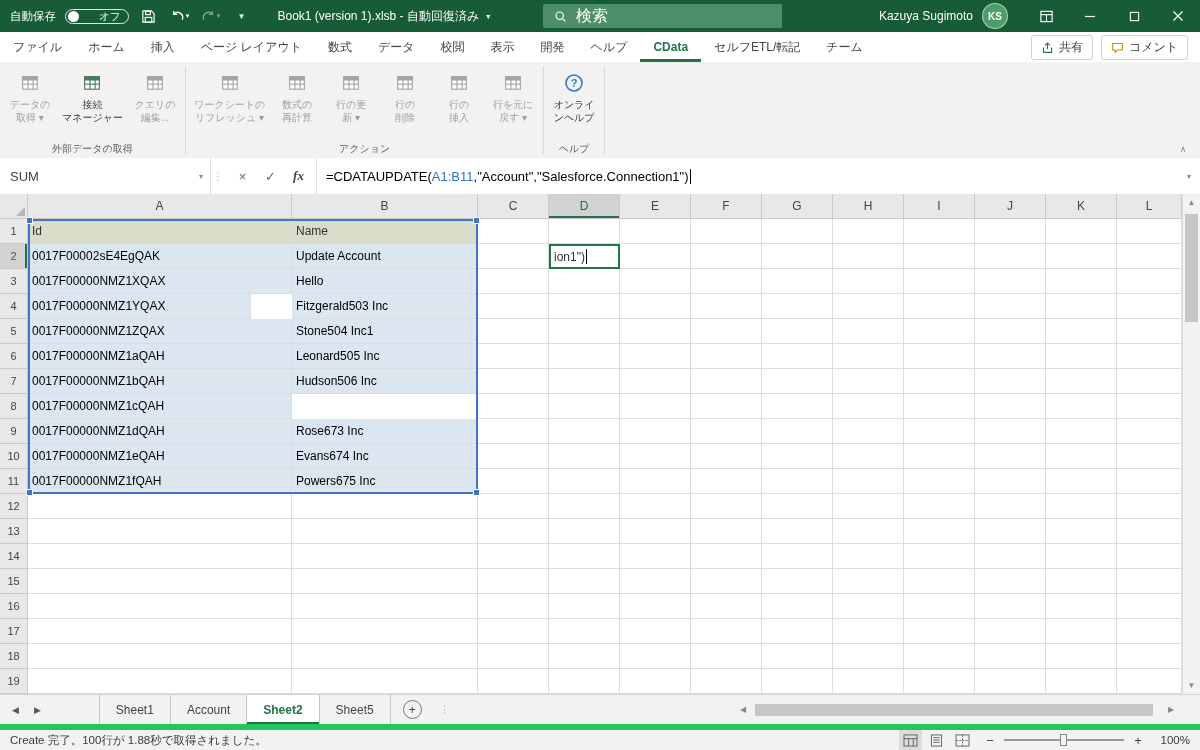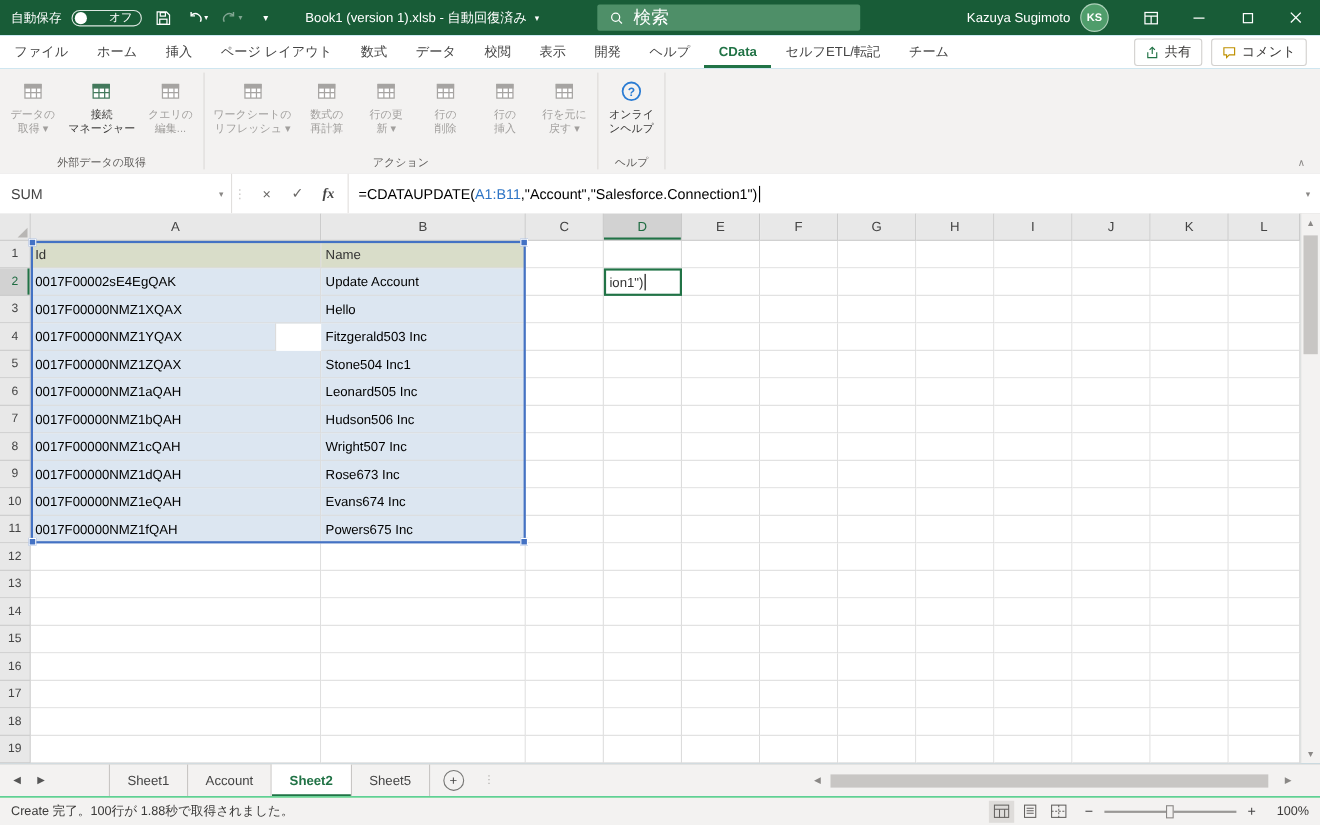--- a/index.html
+++ b/index.html
@@ -1,17 +1,17 @@
 <!DOCTYPE html>
 <html><head>
 <meta charset="utf-8">
 <style>
   html,body{margin:0;padding:0;}
   body{font-family:"Liberation Sans","DejaVu Sans",sans-serif;}
-  #app{position:relative;width:1200px;height:750px;background:#0ea5e9;overflow:hidden;font-size:12px;color:#333;}
+  #app{position:relative;width:1200px;height:750px;background:#ec4899;overflow:hidden;font-size:12px;color:#333;}
 
   
   .titlebar{position:absolute;left:0;top:0;width:1200px;height:32px;background:#185c37;display:flex;align-items:center;color:#fff;}
   .tb-left{display:flex;align-items:center;gap:9px;padding-left:10px;}
   .tb-autosave{font-size:11.5px;white-space:nowrap;}
   .autosave-toggle{display:flex;align-items:center;gap:20px;border:1px solid rgba(255,255,255,.85);border-radius:9px;padding:1px 7px 1px 2px;cursor:default;}
   .knob{width:11px;height:11px;border-radius:50%;background:#fff;}
   .toggle-state{font-size:10.5px;line-height:1;}
   .qat-btn{width:22px;height:24px;display:flex;align-items:center;justify-content:center;gap:1px;}
   .qat-btn svg{display:block;}
@@ -88,21 +88,21 @@
   .stab.active{background:#fff;color:#217346;font-weight:bold;box-shadow:inset 0 -2px 0 #217346;}
   .add-sheet{display:flex;align-items:center;margin-left:12px;}
   .add-sheet .circ{width:17px;height:17px;border:1px solid #767674;border-radius:50%;display:flex;align-items:center;justify-content:center;font-size:12px;color:#444;line-height:1;}
   .tab-splitter{width:10px;display:flex;align-items:center;justify-content:center;color:#b0aeac;margin-left:18px;font-size:10px;}
   .hs{margin-left:auto;display:flex;align-items:center;gap:3px;padding-right:22px;}
   .hs-arrow{color:#8a8886;font-size:8px;width:14px;text-align:center;}
   .hs-track{width:408px;height:14px;position:relative;}
   .hs-thumb{position:absolute;left:2px;top:1px;height:12px;width:398px;background:#c8c6c4;}
 
   
-  .statusbar{position:absolute;left:0;top:724px;width:1200px;height:26px;background:#f3f2f1;border-top:1px solid #22c55e;box-sizing:border-box;display:flex;align-items:center;font-size:11.5px;color:#3b3a39;}
+  .statusbar{position:absolute;left:0;top:724px;width:1200px;height:26px;background:#f3f2f1;border-top:6px solid #22c55e;box-sizing:border-box;display:flex;align-items:center;font-size:11.5px;color:#3b3a39;}
   .status-msg{padding-left:10px;white-space:nowrap;}
   .sb-right{margin-left:auto;display:flex;align-items:center;gap:10px;padding-right:10px;}
   .view-icons{display:flex;gap:3px;}
   .vicon{width:23px;height:20px;display:flex;align-items:center;justify-content:center;}
   .vicon.active{background:#dedcda;}
   .zoom{display:flex;align-items:center;gap:8px;}
   .zbtn{font-size:13px;color:#444;width:12px;text-align:center;}
   .zslider{width:120px;height:2px;background:#9a9896;position:relative;}
   .ztick{position:absolute;left:59px;top:-3px;width:1px;height:8px;background:#9a9896;}
   .zthumb{position:absolute;left:56px;top:-5px;width:7px;height:12px;background:#f3f2f1;border:1px solid #8a8886;box-sizing:border-box;}
@@ -490,21 +490,20 @@
       <div class="cell" style="left: 620px; top: 175px; width: 71px; height: 25px;"></div>
       <div class="cell" style="left: 691px; top: 175px; width: 71px; height: 25px;"></div>
       <div class="cell" style="left: 762px; top: 175px; width: 71px; height: 25px;"></div>
       <div class="cell" style="left: 833px; top: 175px; width: 71px; height: 25px;"></div>
       <div class="cell" style="left: 904px; top: 175px; width: 71px; height: 25px;"></div>
       <div class="cell" style="left: 975px; top: 175px; width: 71px; height: 25px;"></div>
       <div class="cell" style="left: 1046px; top: 175px; width: 71px; height: 25px;"></div>
       <div class="cell" style="left: 1117px; top: 175px; width: 65px; height: 25px;"></div>
       <div class="row-header" style="top: 200px; height: 25px;">8</div>
       <div class="cell fill-sel" style="left: 28px; top: 200px; width: 264px; height: 25px;">0017F00000NMZ1cQAH</div>
-      <div class="cell fill-sel" style="left: 292px; top: 200px; width: 186px; height: 25px;">Wright507 Inc</div>
       <div class="cell" style="left: 478px; top: 200px; width: 71px; height: 25px;"></div>
       <div class="cell" style="left: 549px; top: 200px; width: 71px; height: 25px;"></div>
       <div class="cell" style="left: 620px; top: 200px; width: 71px; height: 25px;"></div>
       <div class="cell" style="left: 691px; top: 200px; width: 71px; height: 25px;"></div>
       <div class="cell" style="left: 762px; top: 200px; width: 71px; height: 25px;"></div>
       <div class="cell" style="left: 833px; top: 200px; width: 71px; height: 25px;"></div>
       <div class="cell" style="left: 904px; top: 200px; width: 71px; height: 25px;"></div>
       <div class="cell" style="left: 975px; top: 200px; width: 71px; height: 25px;"></div>
       <div class="cell" style="left: 1046px; top: 200px; width: 71px; height: 25px;"></div>
       <div class="cell" style="left: 1117px; top: 200px; width: 65px; height: 25px;"></div>

